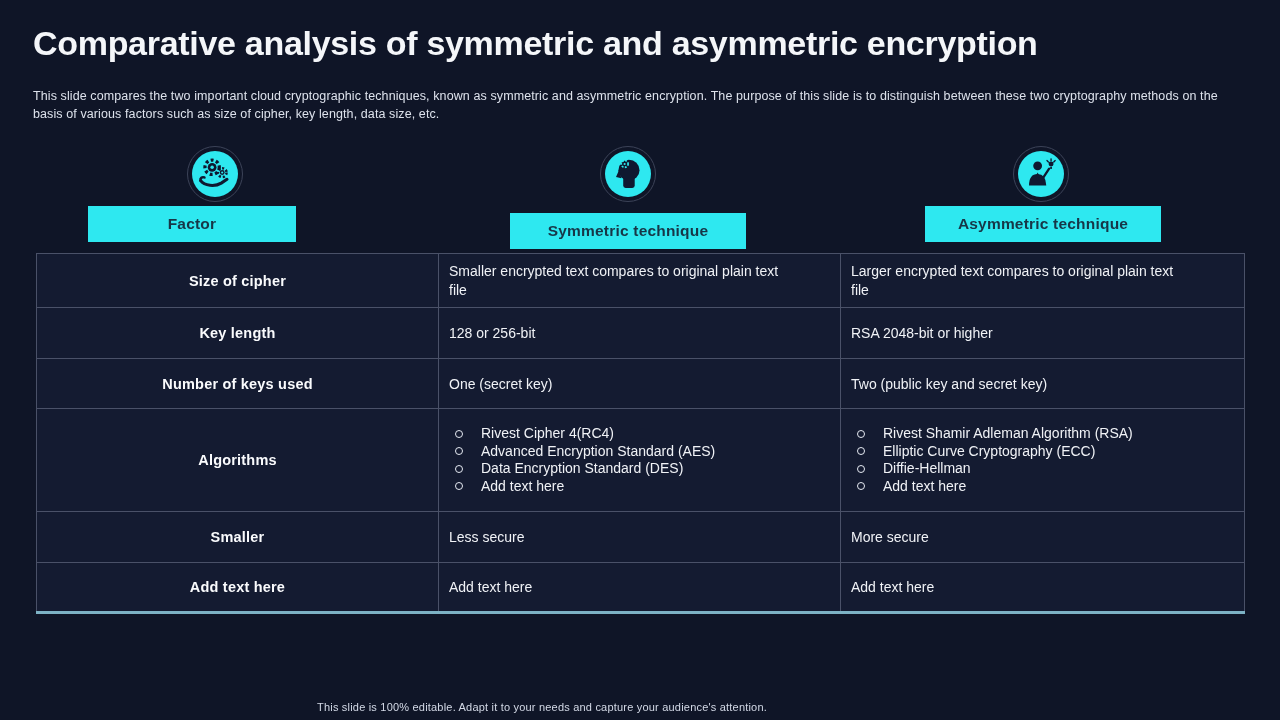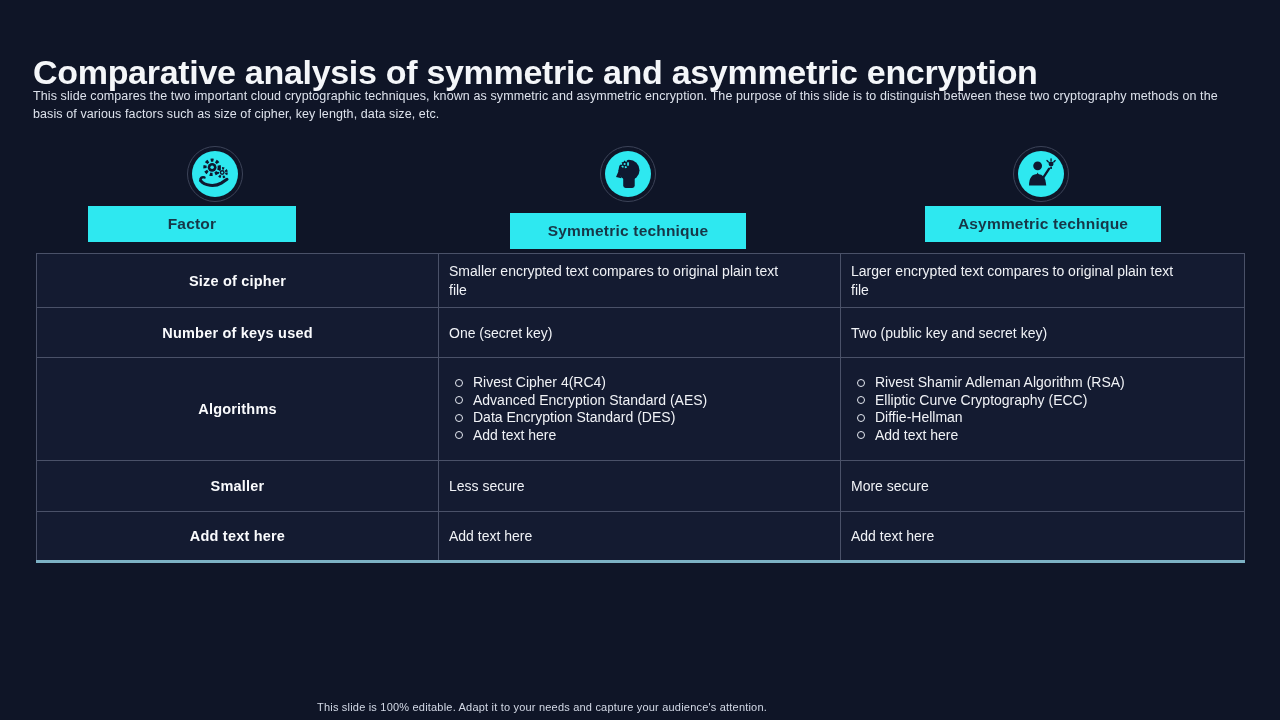--- a/index.html
+++ b/index.html
@@ -3,21 +3,21 @@
 <meta charset="utf-8">
 <style>
   html,body{margin:0;padding:0;}
   body{
     width:1280px;height:720px;position:relative;overflow:hidden;
     background:#0f1527;
     font-family:"Liberation Sans", sans-serif;
     -webkit-font-smoothing:antialiased;
   }
   .title{
-    position:absolute;left:33px;top:53px;width:1200px;
+    position:absolute;left:33px;top:24px;width:1200px;
     color:#f4f6f9;font-size:34px;font-weight:bold;letter-spacing:-0.3px;
   }
   .description{
     position:absolute;left:33px;top:87px;width:1206px;
     color:#dde2ec;font-size:12.5px;line-height:1.45;letter-spacing:0.1px;
   }
   
   .icon-ring{
     position:absolute;top:146px;width:54px;height:54px;border-radius:50%;
     border:1px solid #3c4358;display:flex;align-items:center;justify-content:center;
@@ -53,21 +53,21 @@
   .cmp-table td.factor-cell{
     text-align:center;font-weight:bold;font-size:14.5px;color:#fafbfd;
     letter-spacing:0.2px;padding:6px 4px;
   }
   col.c1{width:402px;} col.c2{width:402px;} col.c3{width:404px;}
   tr.r1{height:54px;} tr.r2{height:51px;} tr.r3{height:51px;}
   tr.r4{height:50px;} tr.r5{height:103px;} tr.r6{height:51px;} tr.r7{height:50px;}
   .w330{display:inline-block;max-width:330px;line-height:1.35;}
   
   ul.algo-list{list-style:none;margin:0;padding:0 0 0 6px;}
-  ul.algo-list li{display:flex;align-items:center;gap:10px;line-height:17.5px;}
+  ul.algo-list li{display:flex;align-items:center;gap:18px;line-height:17.5px;}
   .bullet{
     flex:0 0 auto;width:6px;height:6px;border-radius:50%;
     border:1.5px solid #e6eaf2;background:transparent;
   }
   .footer{
     position:absolute;left:0;top:701px;width:1084px;text-align:center;
     color:#d3d9e6;font-size:11px;letter-spacing:0.2px;
   }
   .glyph{display:block;}
 </style>
@@ -139,20 +139,25 @@
       <col class="c1">
       <col class="c2">
       <col class="c3">
     </colgroup>
   <tbody>
     <tr class="r1">
       <td class="factor-cell">Size of cipher</td>
       <td><span class="w330">Smaller encrypted text compares to original plain text file</span></td>
       <td><span class="w330">Larger encrypted text compares to original plain text file</span></td>
     </tr>
+    <tr class="r2">
+      <td class="factor-cell">Key length</td>
+      <td>128 or 256-bit</td>
+      <td>RSA 2048-bit or higher</td>
+    </tr>
     <tr class="r4">
       <td class="factor-cell">Number of keys used</td>
       <td>One (secret key)</td>
       <td>Two (public key and secret key)</td>
     </tr>
     <tr class="r5">
       <td class="factor-cell">Algorithms</td>
       <td>
         <ul class="algo-list">
           <li>

